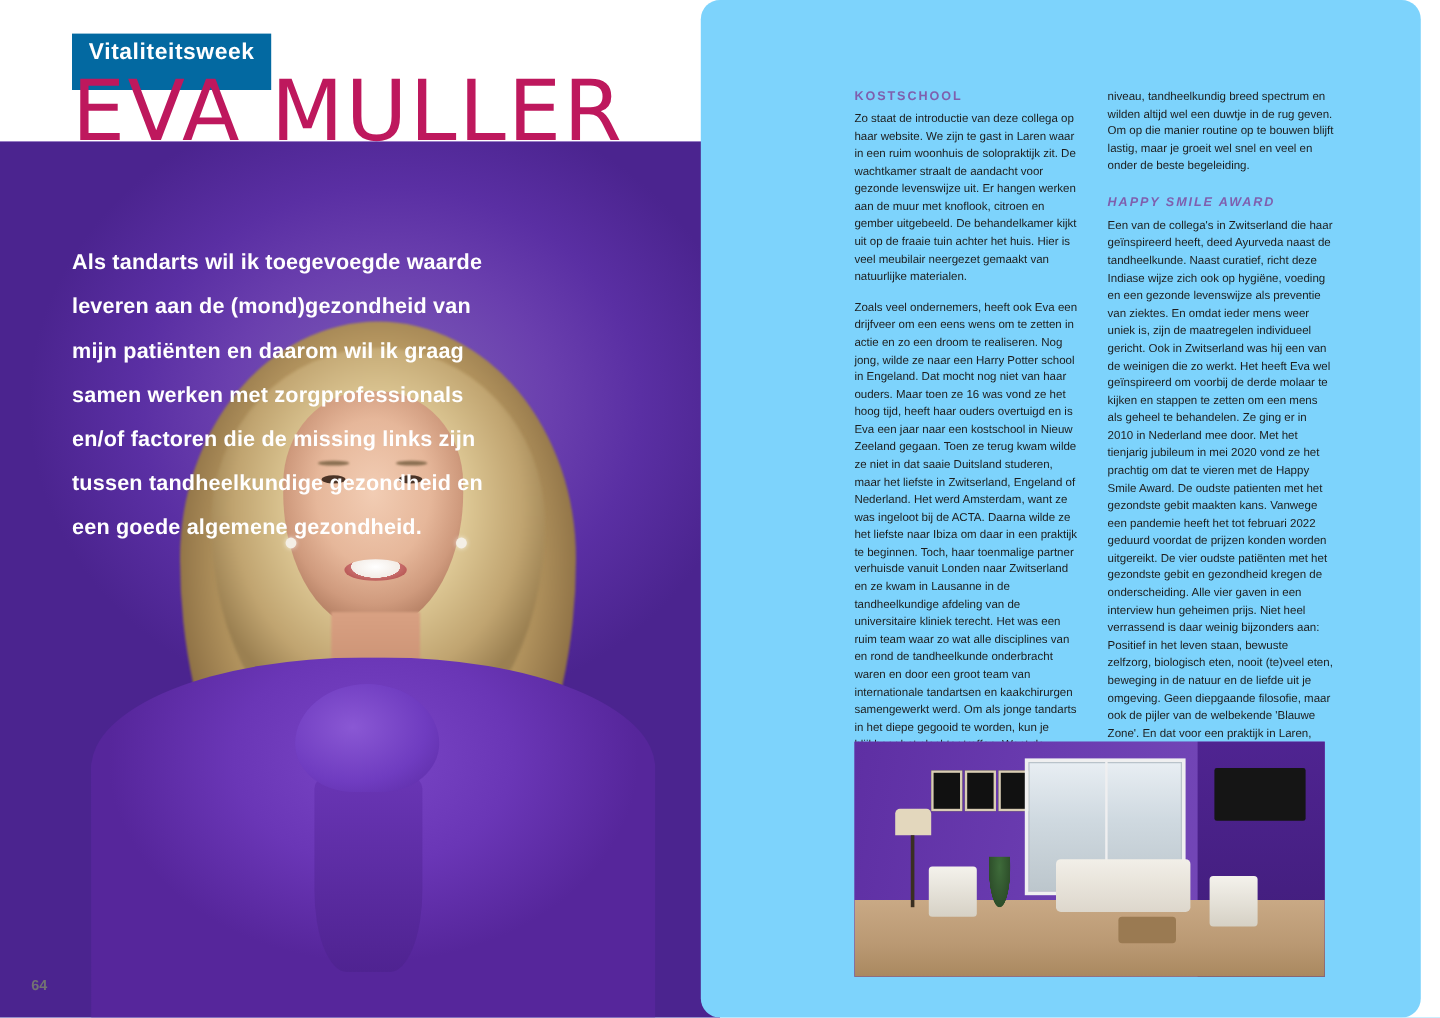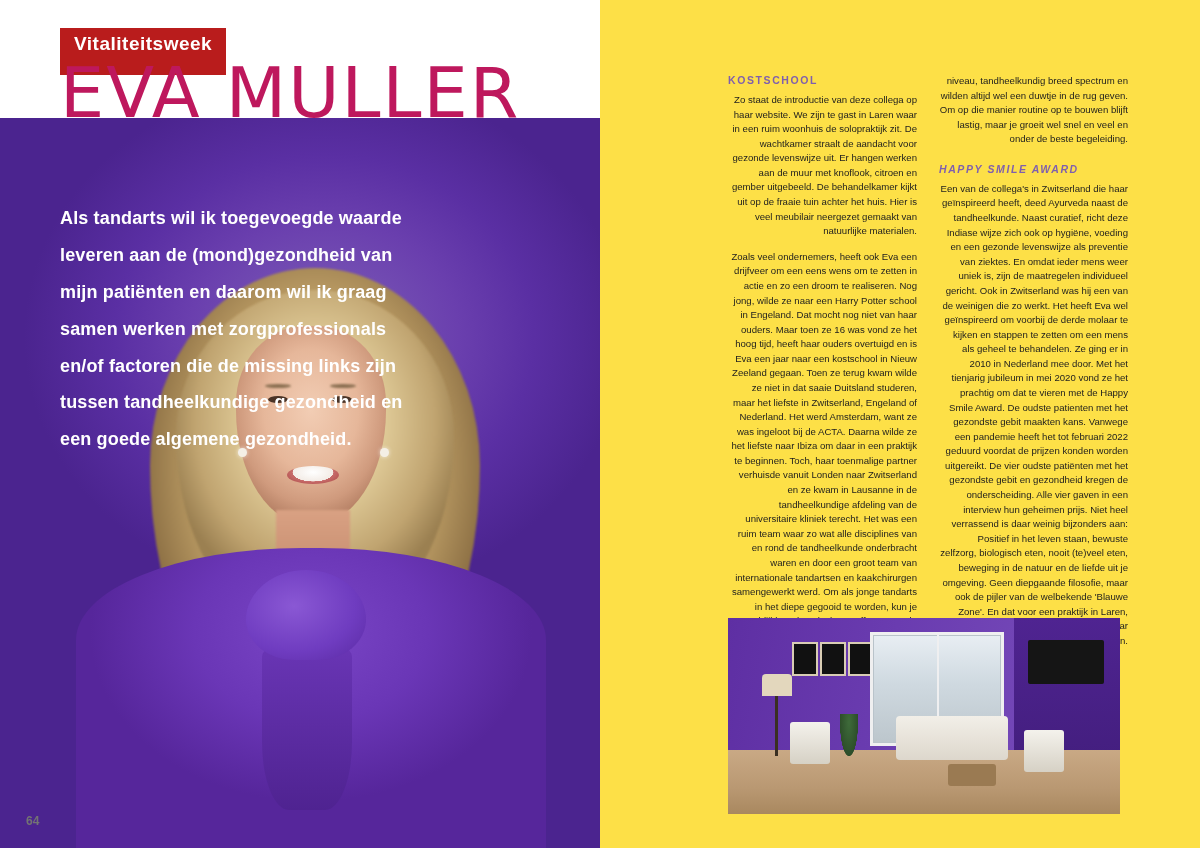--- a/index.html
+++ b/index.html
@@ -10,21 +10,21 @@
     overflow:hidden;
     position:relative;
   }
   .spread{position:relative;width:1200px;height:848px;}
 
   
   .left-page{position:absolute;left:0;top:0;width:600px;height:848px;background:#fff;}
 
   .kicker{
     position:absolute;left:60px;top:28px;
-    background:#b91c1c;color:#ffffff;
+    background:#0369a1;color:#ffffff;
     font-size:19px;font-weight:bold;
     padding:5px 14px 20px 14px;
     letter-spacing:.5px;
     font-family:"Liberation Sans", sans-serif;
   }
   .headline{
     position:absolute;left:60px;top:58px;
     color:#be185d;
     font-size:70px;
     letter-spacing:2px;
@@ -133,42 +133,42 @@
     font-weight:bold;
     letter-spacing:.15px;
     z-index:5;
   }
   .folio-left{
     position:absolute;left:26px;top:802px;
     color:#737373;font-size:12px;font-weight:bold;margin-top:12px;
   }
 
   
-  .right-page{position:absolute;left:600px;top:0;width:600px;height:848px;background:#fde047;}
+  .right-page{position:absolute;left:584px;top:0;width:600px;height:848px;background:#7dd3fc;border-radius:16px;}
 
   .cols{
     position:absolute;left:128px;top:74px;width:400px;
     display:flex;gap:22px;
   }
   .col{width:189px;}
   .sect-head{
     color:#7f5fae;
     font-size:10.5px;
     font-weight:bold;
     letter-spacing:1.6px;
     margin:0 0 7px 0;
     text-transform:uppercase;
   }
   .sect-head.sp{margin-top:16px;font-style:italic;}
   .col p{
     margin:0 0 11px 0;
     font-size:9.6px;
     line-height:1.52;
     color:#1d1d1d;
-    text-align:right;
+    text-align:left;
   }
   .photo2{
     position:absolute;left:128px;top:618px;width:392px;height:196px;
     overflow:hidden;background:#6a3fae;
   }
   .p2-wall{position:absolute;inset:0;background:linear-gradient(100deg,#5e2fa3 0%,#6a3cb0 40%,#7a4fbc 100%);}
   .p2-window{
     position:absolute;left:142px;top:14px;width:128px;height:108px;
     background:linear-gradient(180deg,#e8eef3 0%,#cfd9e0 45%,#bcc6cc 100%);
     border:3px solid #efeff0;

